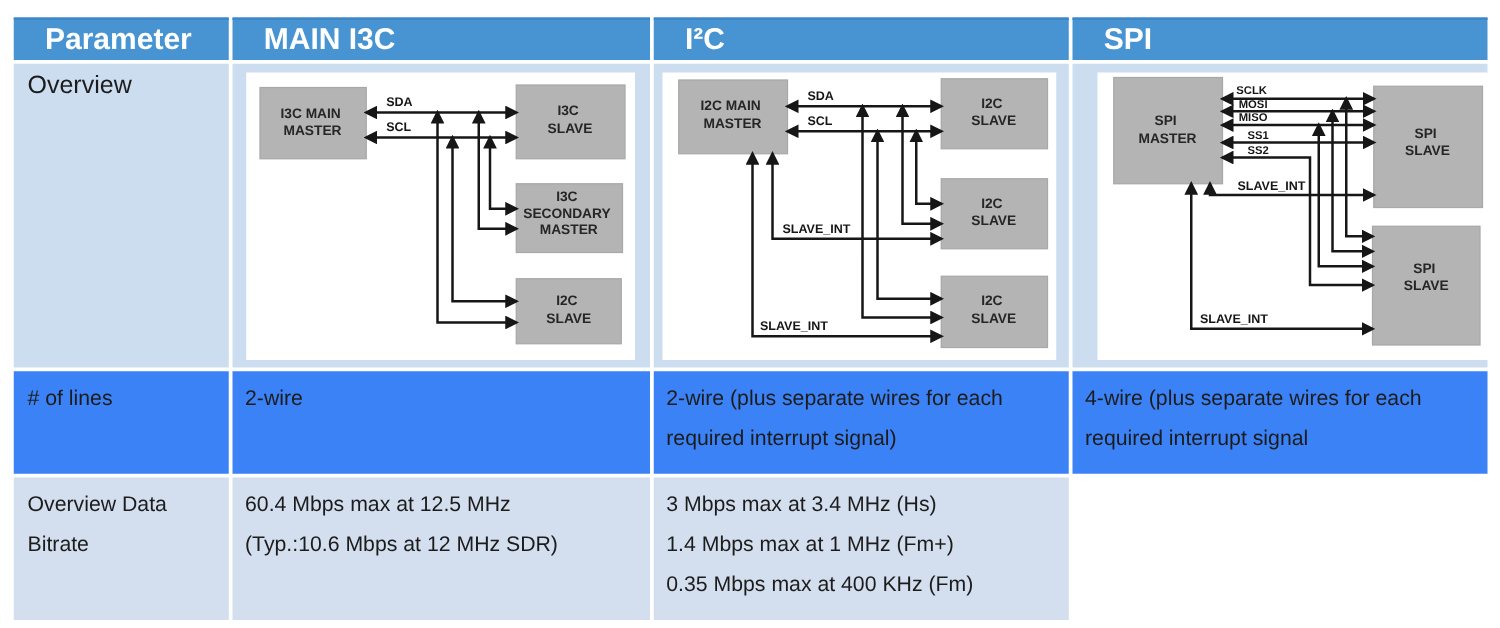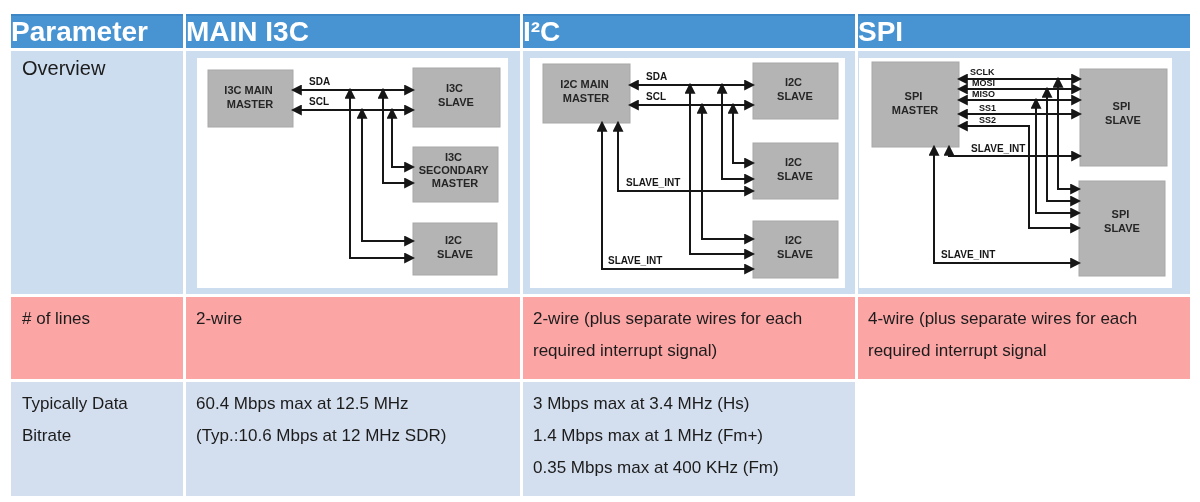--- a/index.html
+++ b/index.html
@@ -9,37 +9,37 @@
   }
   .tbl{
     position:absolute;left:11px;top:14px;width:1179px;height:482px;
     display:grid;
     grid-template-columns:172px 334px 332px 332px;
     grid-template-rows:34px 243px 82px 114px;
     gap:3px;background:#ffffff;
   }
   .hcell{
     background:#4894d2;border-top:2px solid #3d87c7;box-sizing:border-box;
-    color:#ffffff;font-weight:bold;font-size:28px;line-height:31px;
-    padding-left:0;white-space:nowrap;overflow:hidden;
+    color:#ffffff;font-weight:bold;font-size:24px;line-height:31px;
+    padding-left:25px;white-space:nowrap;overflow:hidden;
   }
   .r1{background:#cdddf0;}
-  .r2{background:#fca5a5;}
+  .r2{background:#3b82f6;}
   .r3{background:#d3deee;}
   .cell{box-sizing:border-box;color:#1c1c1c;font-size:17px;line-height:32px;}
   .plabel{padding-left:11px;padding-top:6px;}
   .ov-label{padding-left:11px;padding-top:5px;font-size:20px;line-height:24px;color:#1c1c1c;}
   .body-cell{padding-left:10px;padding-top:6px;padding-right:14px;}
   .wrap{max-width:302px;}
   .panel{
     background:#ffffff;height:230px;margin-top:7px;
   }
   .p-mipi{margin-left:11px;width:311px;}
   .p-i2c{margin-left:7px;width:315px;}
-  .p-spi{margin-left:1px;width:313px;}
+  .p-spi{margin-left:20px;width:313px;}
   svg{display:block;}
   .box{fill:#b4b4b4;stroke:#a8a8a8;stroke-width:1;}
   .wire{stroke:#161616;stroke-width:2;fill:none;}
   .boxlab{font-family:"Liberation Sans",sans-serif;font-weight:bold;font-size:11px;fill:#262626;text-anchor:middle;}
   .siglab{font-family:"Liberation Sans",sans-serif;font-weight:bold;font-size:10px;fill:#161616;}
   .siglab-sm{font-family:"Liberation Sans",sans-serif;font-weight:bold;font-size:9px;fill:#161616;}
 </style>
 </head>
 <body>
 
@@ -195,21 +195,21 @@
     <div class="wrap">2-wire</div>
   </div>
   <div class="r2 cell body-cell">
     <div class="wrap">2-wire (plus separate wires for each required interrupt signal)</div>
   </div>
   <div class="r2 cell body-cell">
     <div class="wrap">4-wire (plus separate wires for each required interrupt signal</div>
   </div>
 
   <div class="r3 cell plabel">
-    <div style="max-width:130px;">Typically Data Bitrate</div>
+    <div style="max-width:130px;">Overview Data Bitrate</div>
   </div>
   <div class="r3 cell body-cell">
     <div>60.4 Mbps max at 12.5 MHz</div>
     <div>(Typ.:10.6 Mbps at 12 MHz SDR)</div>
   </div>
   <div class="r3 cell body-cell">
     <div>3 Mbps max at 3.4 MHz (Hs)</div>
     <div>1.4 Mbps max at 1 MHz (Fm+)</div>
     <div>0.35 Mbps max at 400 KHz (Fm)</div>
   </div>

